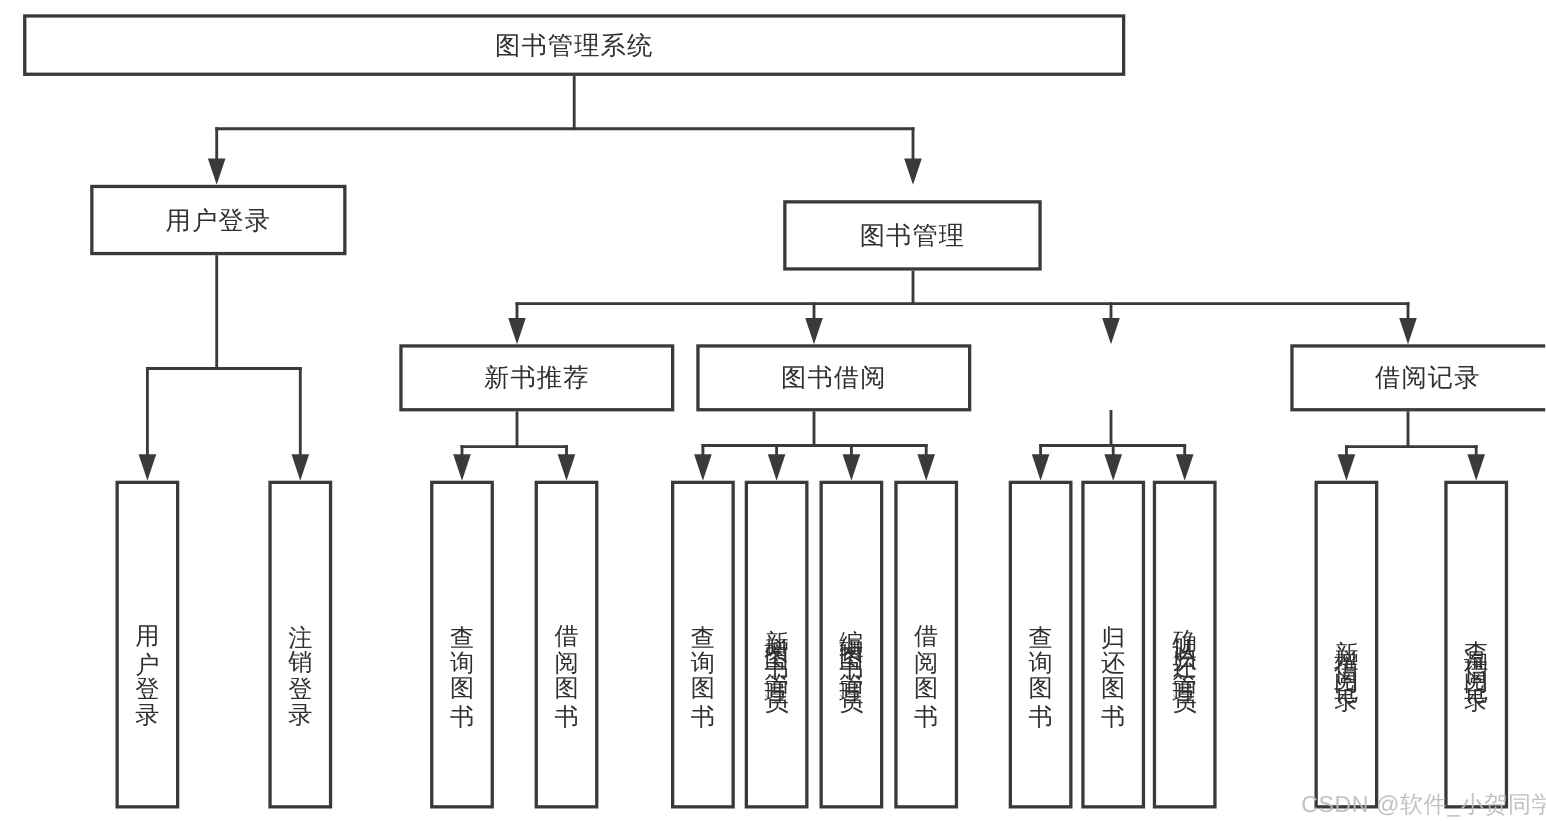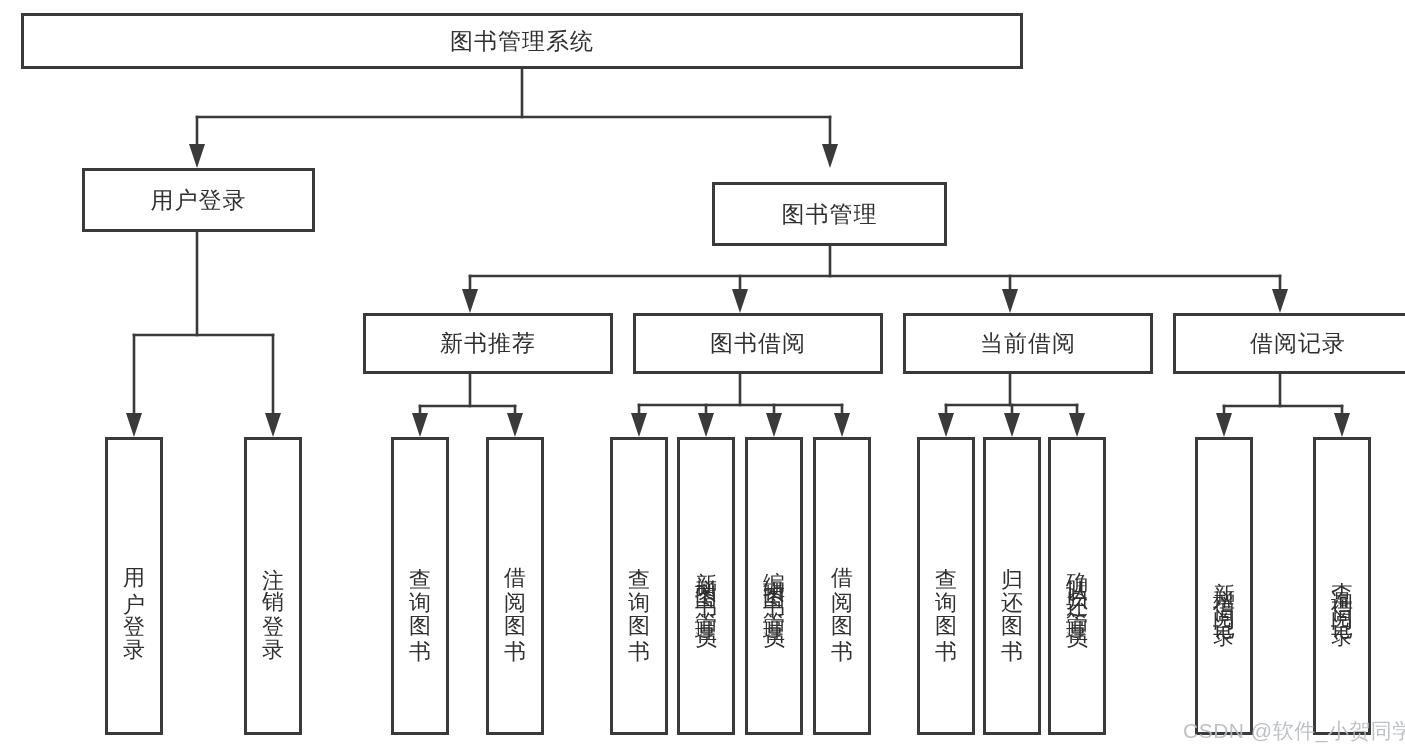--- a/index.html
+++ b/index.html
@@ -121,23 +121,20 @@
   <div class="node l2b">
     <span class="h-label">图书管理</span>
   </div>
 
   <div class="node l3" style="left:363px">
     <span class="h-label">新书推荐</span>
   </div>
   <div class="node l3" style="left:633px">
     <span class="h-label">图书借阅</span>
   </div>
-  <div class="node l3" style="left:903px">
-    <span class="h-label">当前借阅</span>
-  </div>
   <div class="node l3" style="left:1173px">
     <span class="h-label">借阅记录</span>
   </div>
 
   <div class="node leaf" style="left:105px">
     <span class="vtext v4">用户登录</span>
   </div>
   <div class="node leaf" style="left:244px">
     <span class="vtext v4">注销登录</span>
   </div>

